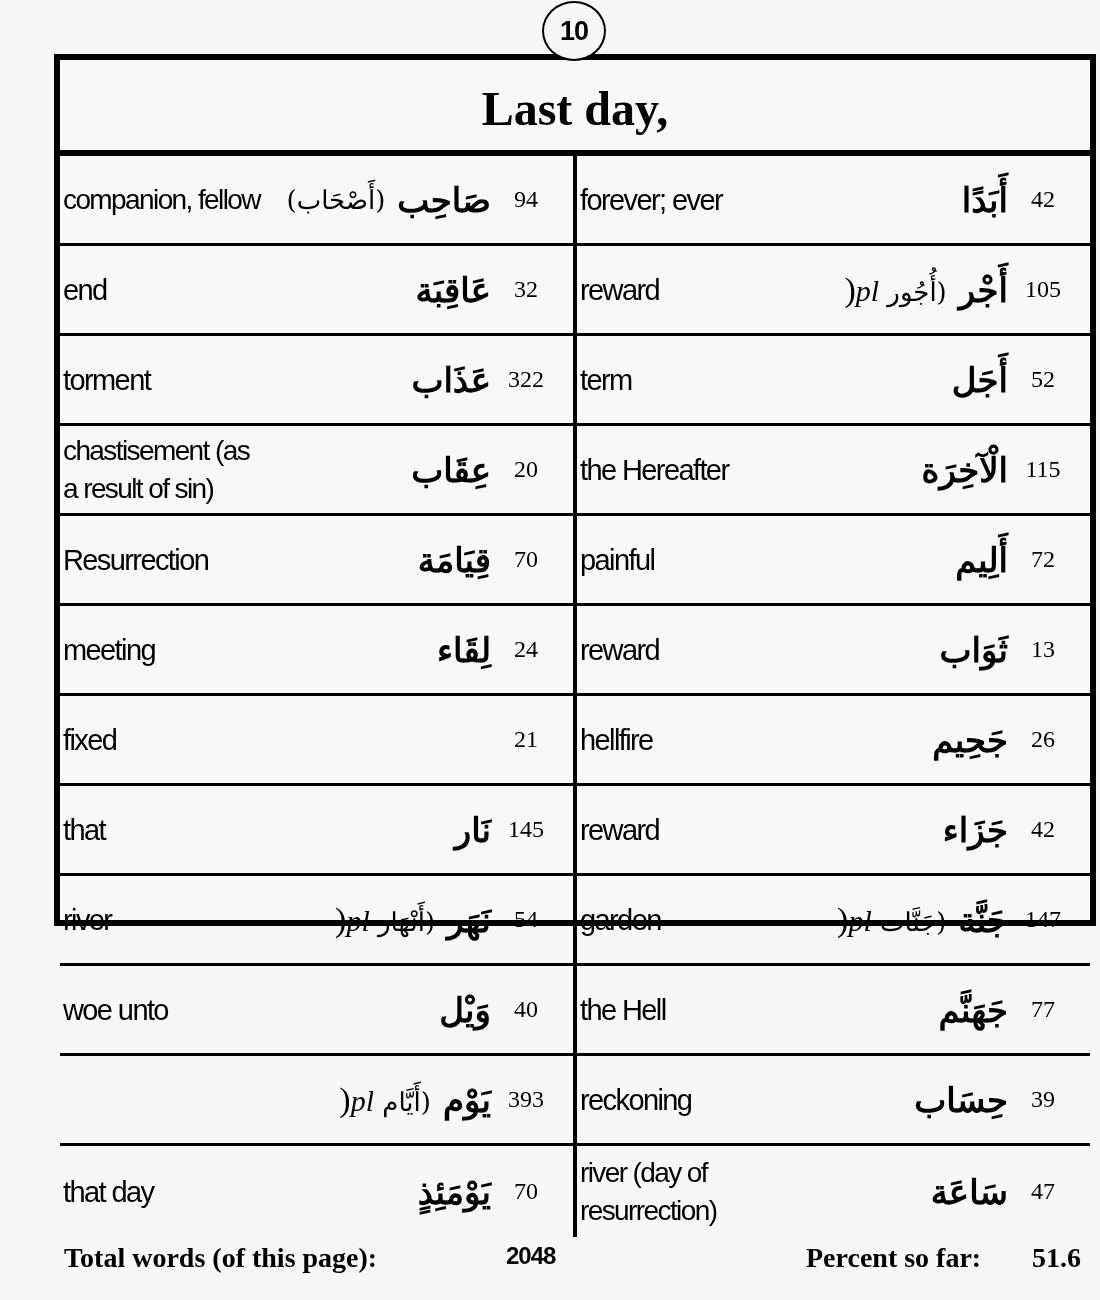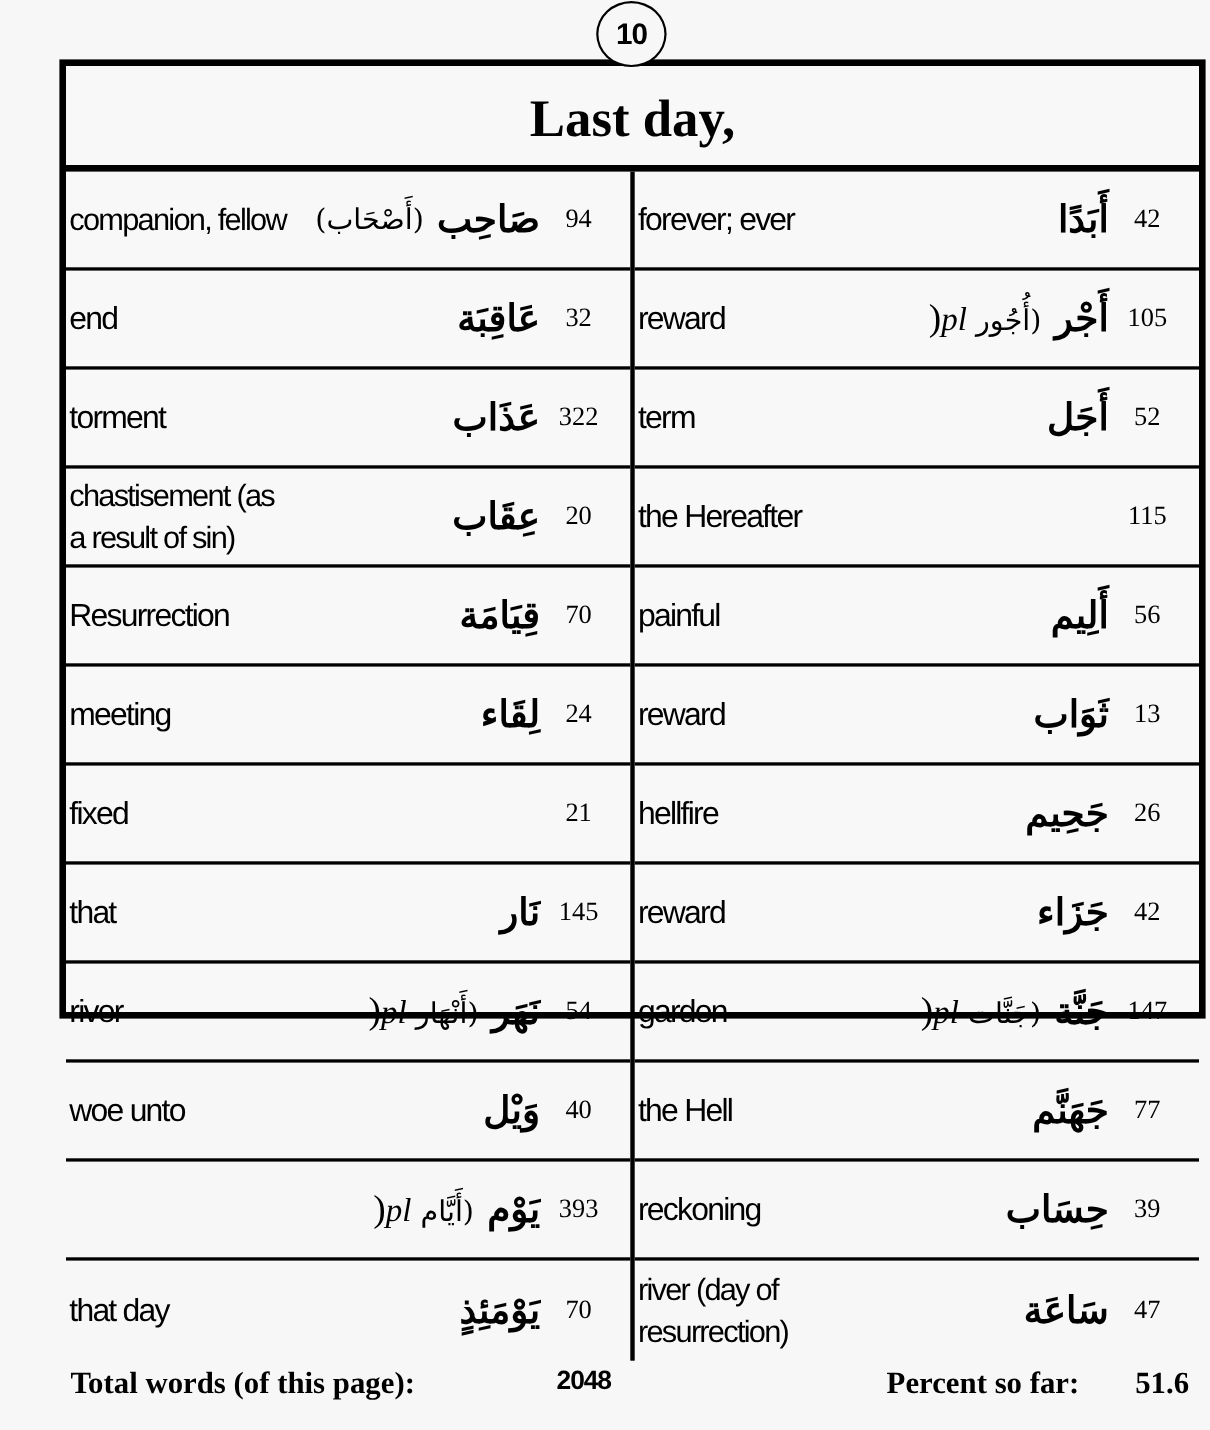--- a/index.html
+++ b/index.html
@@ -280,28 +280,31 @@
         </div>
         <div class="row">
           <div class="english">term</div>
           <div class="arabic-wrap">
             <span class="arabic">أَجَل</span>
           </div>
           <div class="freq">52</div>
         </div>
         <div class="row">
           <div class="english">the Hereafter</div>
+          <div class="arabic-wrap">
+            <span class="arabic">الْآخِرَة</span>
+          </div>
           <div class="freq">115</div>
         </div>
         <div class="row">
           <div class="english">painful</div>
           <div class="arabic-wrap">
             <span class="arabic">أَلِيم</span>
           </div>
-          <div class="freq">56</div>
+          <div class="freq">72</div>
         </div>
         <div class="row">
           <div class="english">reward</div>
           <div class="arabic-wrap">
             <span class="arabic">ثَوَاب</span>
           </div>
           <div class="freq">13</div>
         </div>
         <div class="row">
           <div class="english">hellfire</div>

